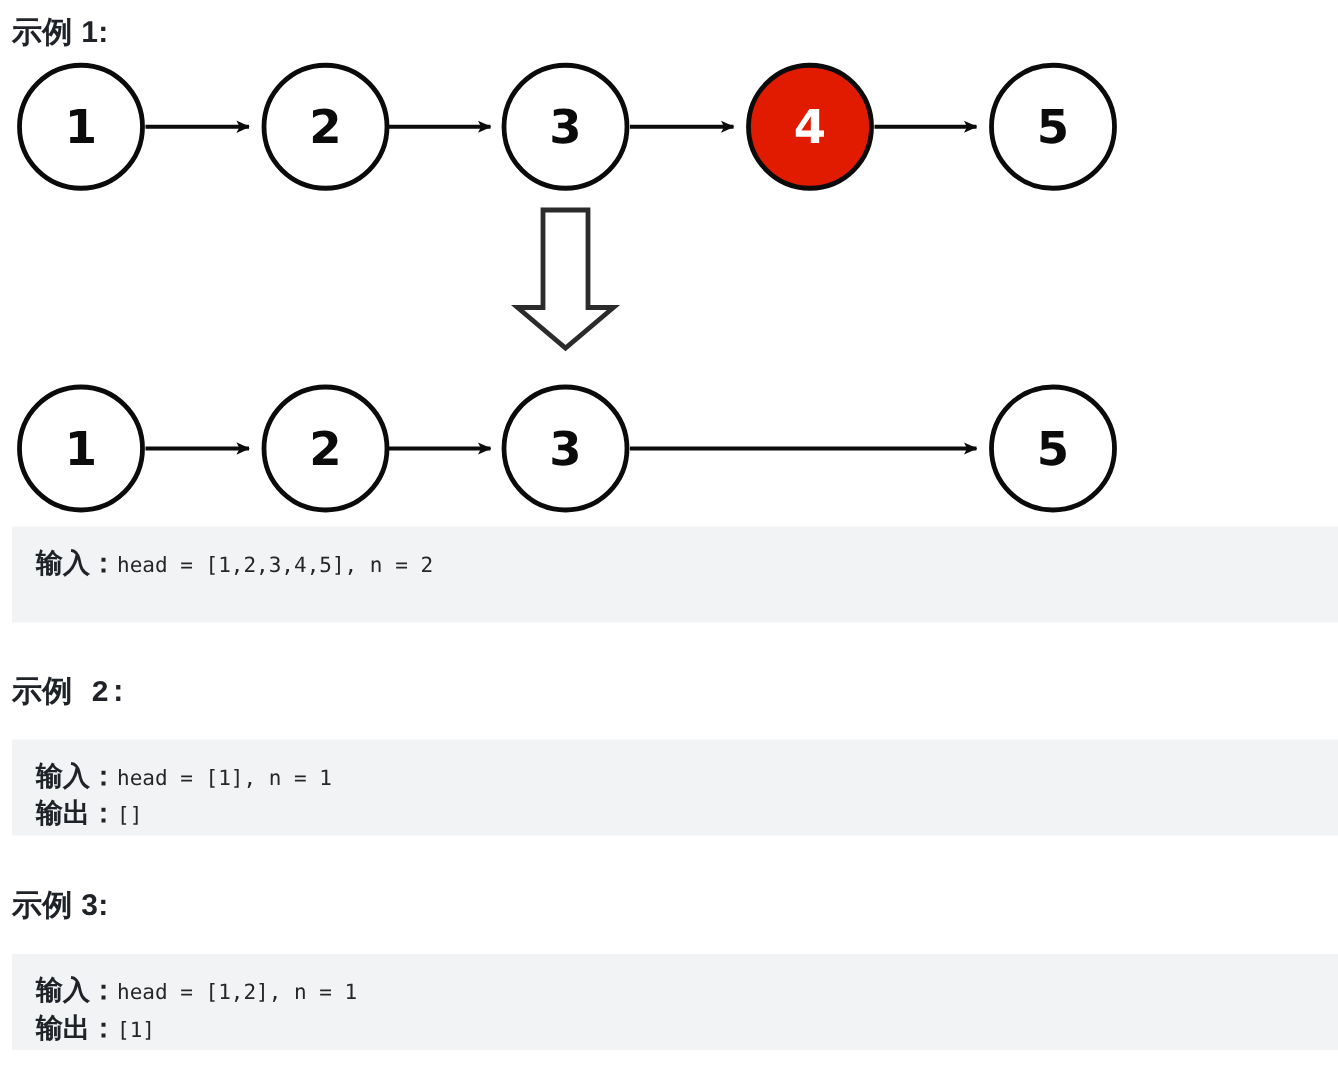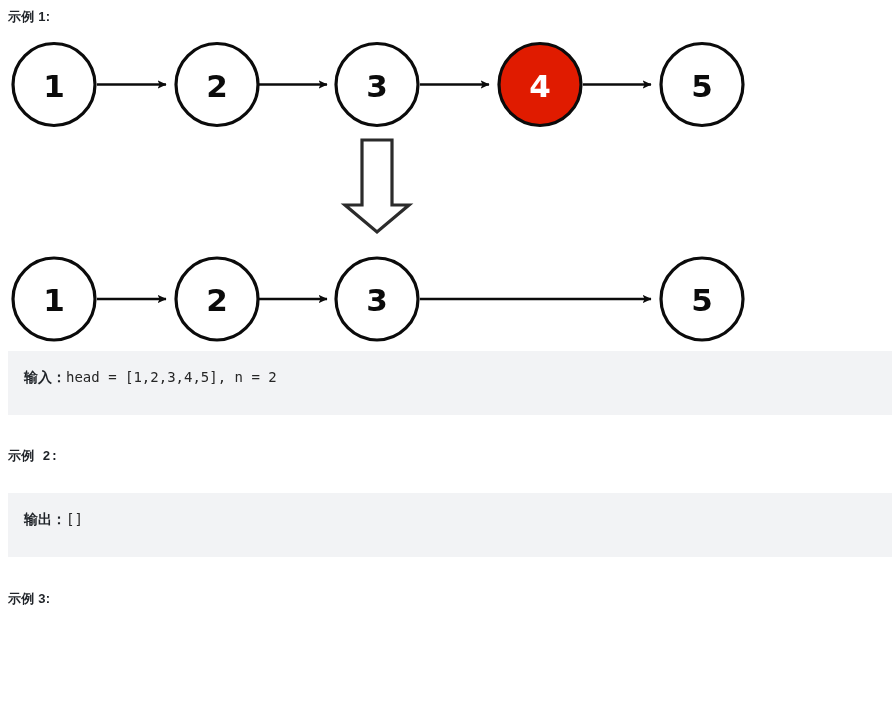--- a/index.html
+++ b/index.html
@@ -18,21 +18,21 @@
   .page {
     position: relative;
     width: 892px;
     height: 721px;
   }
 
   
   .example-heading {
     position: absolute;
     left: 8px;
-    font-size: 13px;
+    font-size: 20px;
     font-weight: bold;
     color: #1f2328;
     letter-spacing: 0.2px;
     white-space: nowrap;
   }
   #heading-1 { top: 8px; }
   #heading-2 { top: 447px; font-family: Liberation Mono, monospace; }
   #heading-3 { top: 590px; text-align: center; }
 
   
@@ -51,21 +51,21 @@
   .code-line {
     font-family: "DejaVu Sans Mono", "Liberation Mono", monospace;
     font-size: 14px;
     line-height: 25px;
     color: #262626;
     white-space: pre;
   }
   .code-label {
     font-family: Liberation Mono, monospace;
     font-weight: bold;
-    font-size: 14px;
+    font-size: 18px;
     color: #1f2328;
   }
 
   
   .diagram {
     position: absolute;
     left: 0;
     top: 0;
     width: 892px;
     height: 345px;
@@ -165,19 +165,24 @@
     </svg>
   </div>
 
   <div class="code-block" id="code-1">
     <div class="code-line"><span class="code-label">输入：</span><span>head = [1,2,3,4,5], n = 2</span></div>
   </div>
 
   <div class="example-heading" id="heading-2">示例 2:</div>
 
   <div class="code-block" id="code-2">
+    <div class="code-line"><span class="code-label">输入：</span><span>head = [1], n = 1</span></div>
     <div class="code-line"><span class="code-label">输出：</span><span>[]</span></div>
   </div>
 
   <div class="example-heading" id="heading-3">示例 3:</div>
 
+  <div class="code-block" id="code-3">
+    <div class="code-line"><span class="code-label">输入：</span><span>head = [1,2], n = 1</span></div>
+    <div class="code-line"><span class="code-label">输出：</span><span>[1]</span></div>
+  </div>
 
 </div>
 
 </body></html>

